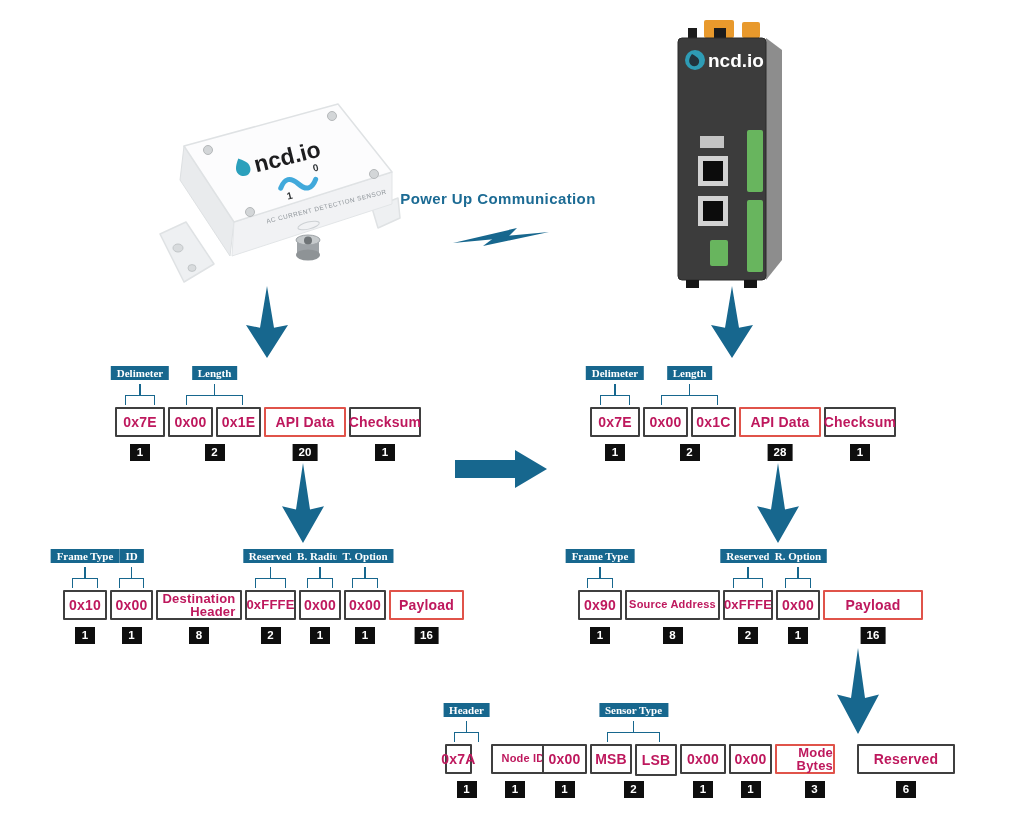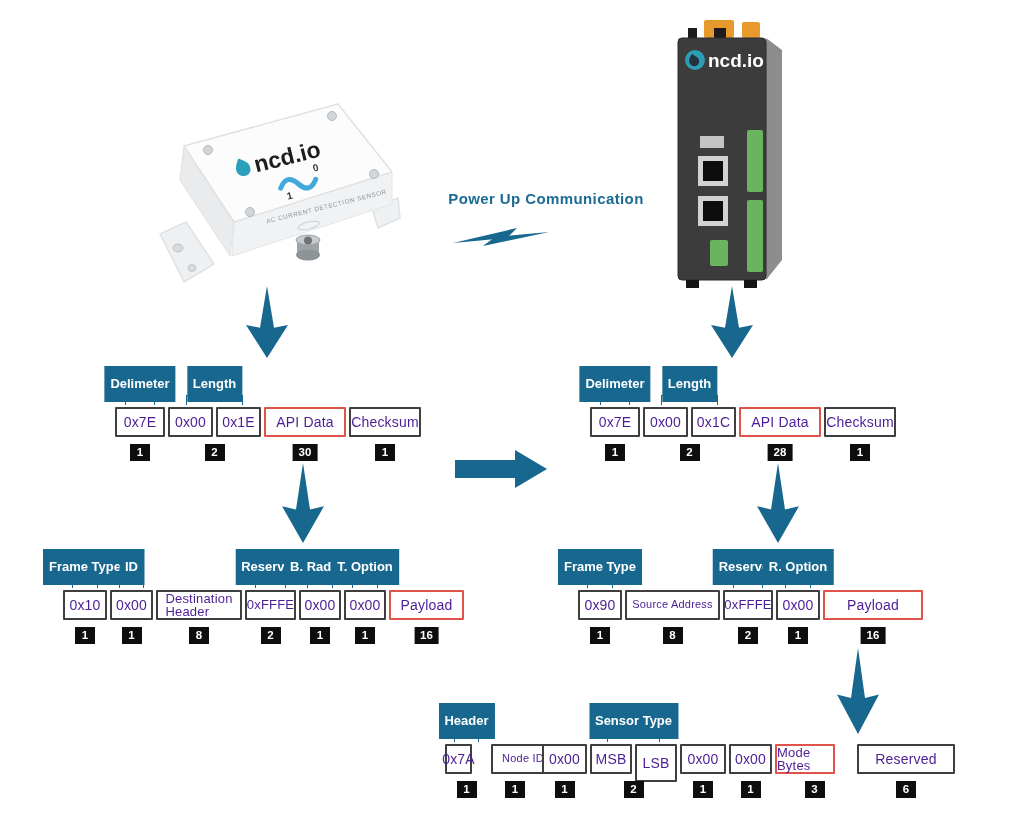--- a/index.html
+++ b/index.html
@@ -6,35 +6,35 @@
   #stage{
     position:relative;width:1024px;height:819px;background:#ffffff;overflow:hidden;
     font-family:"Liberation Sans",sans-serif;
   }
   .abs{position:absolute;}
   
   .byte-cell{
     position:absolute;box-sizing:border-box;background:#ffffff;
     border:2px solid #3f3f3f;border-radius:1px;
     display:flex;align-items:center;justify-content:center;
-    font-weight:normal;color:#4c1d95;text-align:left;
+    font-weight:bold;color:#be185d;text-align:right;
     white-space:pre-line;line-height:1.02;letter-spacing:.2px;
   }
   .byte-cell.red{border-color:#e0534a;}
   
   .count-badge{
     position:absolute;transform:translateX(-50%);
     background:#0e0e0e;color:#ffffff;font-weight:bold;font-size:11.5px;
     padding:2px 6px;min-width:8px;text-align:center;line-height:1.1;
   }
   
   .field-badge{
     position:absolute;transform:translateX(-50%);
-    background:#17678e;color:#ffffff;font-weight:bold;font-size:13px;
-    padding:11px 6px;white-space:nowrap;line-height:1.1;
+    background:#17678e;color:#ffffff;font-weight:bold;font-size:11px;
+    padding:1px 6px;white-space:nowrap;line-height:1.1;font-family:Liberation Serif, serif;
   }
   .bracket{
     position:absolute;box-sizing:border-box;height:10px;
     border-left:1.5px solid #17678e;border-right:1.5px solid #17678e;border-top:1.5px solid #17678e;
   }
   .stem{position:absolute;width:1.5px;background:#17678e;}
   .title-text{
     position:absolute;color:#1c6b94;font-size:15px;font-weight:600;
     text-align:center;letter-spacing:.4px;
   }
@@ -97,21 +97,21 @@
     <rect x="45" y="153" width="20" height="20" fill="#0c0c0c"></rect>
     <rect x="40" y="188" width="30" height="30" fill="#d2d2d2"></rect>
     <rect x="45" y="193" width="20" height="20" fill="#0c0c0c"></rect>
     <rect x="52" y="232" width="18" height="26" fill="#68b55e" rx="2"></rect>
     <rect x="89" y="122" width="16" height="62" fill="#68b55e" rx="2"></rect>
     <rect x="89" y="192" width="16" height="72" fill="#68b55e" rx="2"></rect>
     <rect x="28" y="272" width="13" height="8" fill="#151515"></rect>
     <rect x="86" y="272" width="13" height="8" fill="#151515"></rect>
   </svg>
 
-  <div class="title-text" style="left:398px;top:190px;width:200px;margin-left:48px;">Power Up Communication</div>
+  <div class="title-text" style="left:398px;top:190px;width:200px;">Power Up Communication</div>
   <svg class="abs" style="left:452px;top:225px;" width="98" height="24" viewBox="0 0 96 24">
     <polygon points="0,18 64,3 54,13" fill="#17678e"></polygon>
     <polygon points="96,7 30,21 42,12" fill="#17678e"></polygon>
   </svg>
 
   <svg class="abs" style="left:242px;top:286px;" width="50" height="72" viewBox="0 0 50 100" preserveAspectRatio="none">
     <polygon points="25,0 32,58 46,54 25,100 4,54 18,58" fill="#17678e"></polygon>
   </svg>
   <svg class="abs" style="left:707px;top:286px;" width="50" height="72" viewBox="0 0 50 100" preserveAspectRatio="none">
     <polygon points="25,0 32,58 46,54 25,100 4,54 18,58" fill="#17678e"></polygon>
@@ -131,21 +131,21 @@
 
   <div id="frames-root">
       <div>
         <div class="byte-cell" style="left: 115px; top: 407px; width: 50px; height: 30px; font-size: 14px;">0x7E</div>
         <div class="byte-cell" style="left: 168px; top: 407px; width: 45px; height: 30px; font-size: 14px;">0x00</div>
         <div class="byte-cell" style="left: 216px; top: 407px; width: 45px; height: 30px; font-size: 14px;">0x1E</div>
         <div class="byte-cell red" style="left: 264px; top: 407px; width: 82px; height: 30px; font-size: 14px;">API Data</div>
         <div class="byte-cell" style="left: 349px; top: 407px; width: 72px; height: 30px; font-size: 14px;">Checksum</div>
         <div class="count-badge" style="left: 140px; top: 444px;">1</div>
         <div class="count-badge" style="left: 214.5px; top: 444px;">2</div>
-        <div class="count-badge" style="left: 305px; top: 444px;">30</div>
+        <div class="count-badge" style="left: 305px; top: 444px;">20</div>
         <div class="count-badge" style="left: 385px; top: 444px;">1</div>
         <div class="bracket" style="left: 125px; width: 30px; top: 395px;"></div>
         <div class="stem" style="left: 139.25px; top: 384px; height: 11px;"></div>
         <div class="field-badge" style="left: 140px; top: 366px;">Delimeter</div>
         <div class="bracket" style="left: 186px; width: 57px; top: 395px;"></div>
         <div class="stem" style="left: 213.75px; top: 384px; height: 11px;"></div>
         <div class="field-badge" style="left: 214.5px; top: 366px;">Length</div>
       </div>
       <div>
         <div class="byte-cell" style="left: 590px; top: 407px; width: 50px; height: 30px; font-size: 14px;">0x7E</div>
@@ -215,21 +215,21 @@
         <div class="field-badge" style="left: 748px; top: 549px;">Reserved</div>
         <div class="bracket" style="left: 784.8px; width: 26.4px; top: 578px;"></div>
         <div class="stem" style="left: 797.25px; top: 567px; height: 11px;"></div>
         <div class="field-badge" style="left: 798px; top: 549px;">R. Option</div>
       </div>
       <div>
         <div class="byte-cell" style="left: 445px; top: 744px; width: 27px; height: 30px; font-size: 14px;">0x7A</div>
         <div class="byte-cell" style="left: 491px; top: 744px; width: 64px; height: 30px; font-size: 11px;">Node ID</div>
         <div class="byte-cell" style="left: 542px; top: 744px; width: 45px; height: 30px; font-size: 14px;">0x00</div>
         <div class="byte-cell" style="left: 590px; top: 744px; width: 42px; height: 30px; font-size: 14px;">MSB</div>
-        <div class="byte-cell" style="left: 635px; top: 744px; width: 42px; height: 38px; font-size: 14px;">LSB</div>
+        <div class="byte-cell" style="left: 635px; top: 744px; width: 42px; height: 32px; font-size: 14px;">LSB</div>
         <div class="byte-cell" style="left: 680px; top: 744px; width: 46px; height: 30px; font-size: 14px;">0x00</div>
         <div class="byte-cell" style="left: 729px; top: 744px; width: 43px; height: 30px; font-size: 14px;">0x00</div>
         <div class="byte-cell red" style="left: 775px; top: 744px; width: 60px; height: 30px; font-size: 13px;">Mode Bytes</div>
         <div class="byte-cell" style="left: 857px; top: 744px; width: 98px; height: 30px; font-size: 14px;">Reserved</div>
         <div class="count-badge" style="left: 466.5px; top: 781px;">1</div>
         <div class="count-badge" style="left: 515px; top: 781px;">1</div>
         <div class="count-badge" style="left: 564.5px; top: 781px;">1</div>
         <div class="count-badge" style="left: 633.5px; top: 781px;">2</div>
         <div class="count-badge" style="left: 703px; top: 781px;">1</div>
         <div class="count-badge" style="left: 750.5px; top: 781px;">1</div>

